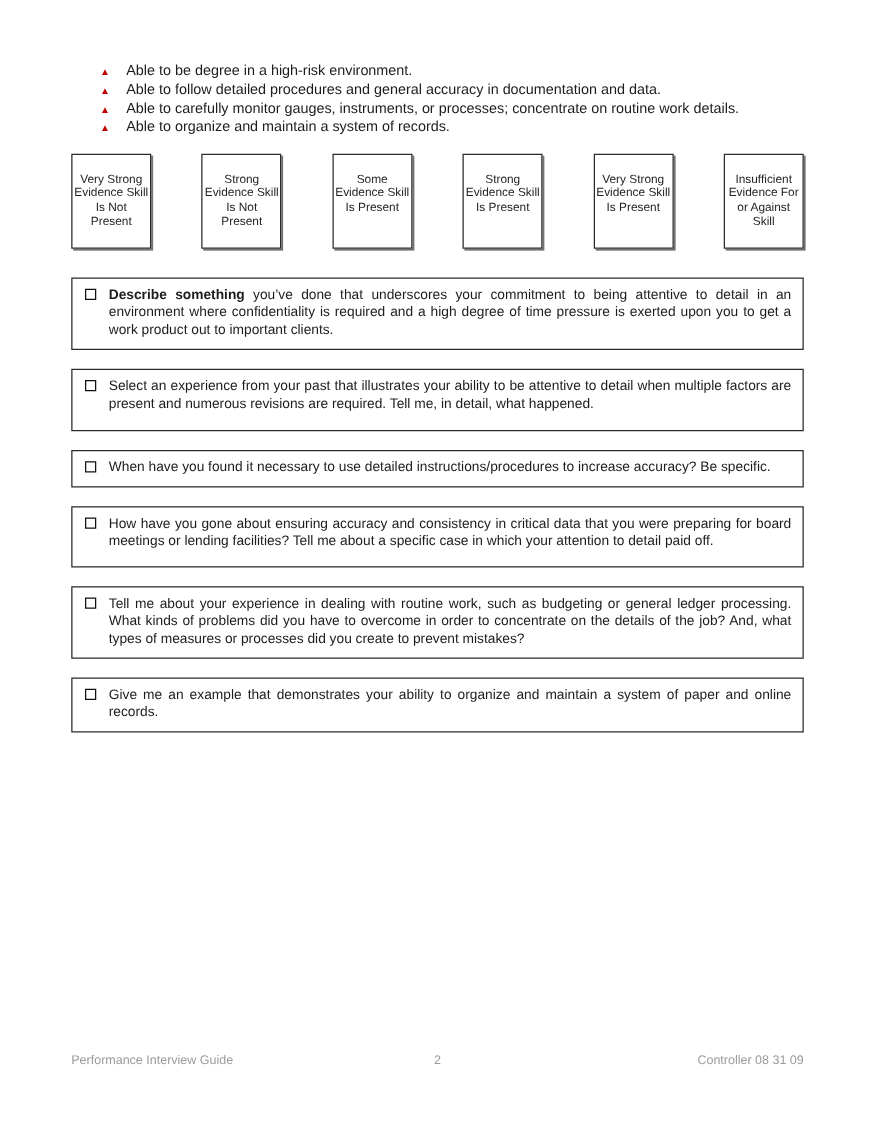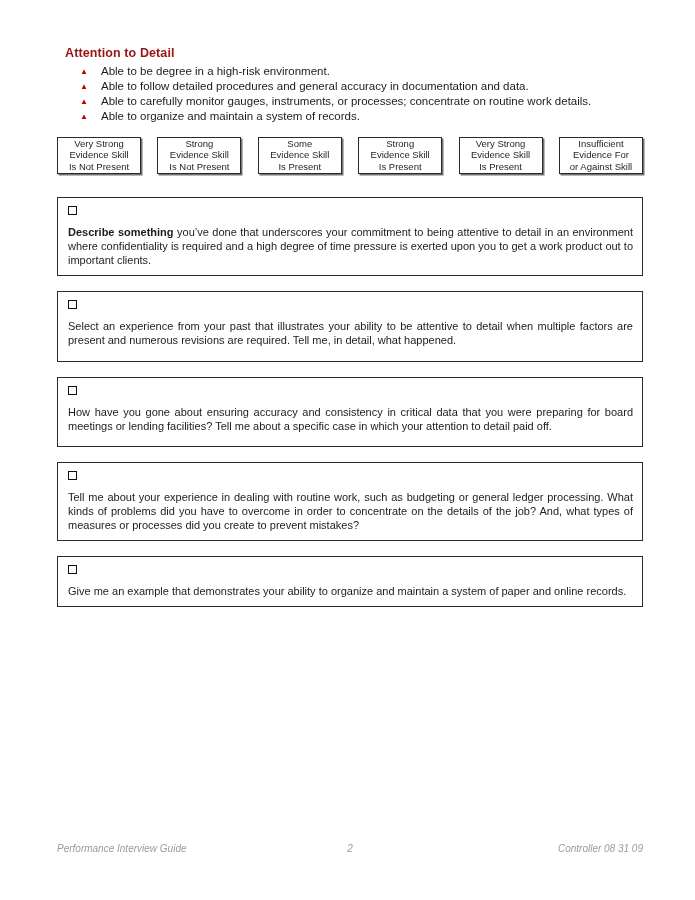--- a/index.html
+++ b/index.html
@@ -23,68 +23,67 @@
   .bullets { margin:4px 0 0 23px; list-style:none; }
   .bullet-row { display:flex; align-items:flex-start; font-size:11.5px; line-height:14.5px; }
   .tri {
     flex:none; width:21px; padding-top:1px;
     color:var(--bullet-red,#c00000); font-size:8px; line-height:14px;
   }
   .bullet-text { max-width:500px; }
 
   .ratings { margin-top:13px; display:flex; justify-content:space-between; }
   .rating-box {
-    width:84px; min-height:37px;
+    width:64px; min-height:37px;
     border:1px solid var(--border,#2a2a2a);
     box-shadow:1.5px 1.5px 0 rgba(40,40,40,0.65);
     background:#fff;
     text-align:center;
     font-size:9.5px; line-height:11.4px;
-    padding:0 1px;
+    padding:14px 1px;
     color:#1f1f1f;
   }
 
   .questions { margin-top:23px; }
   .qbox {
     border:1.5px solid var(--border,#2a2a2a);
     background:#fff;
     padding:6px 9px 8px 10px;
     margin-bottom:15px;
-    display:flex; align-items:flex-start; gap:10px;flex-direction:column;
+    display:flex; align-items:flex-start; gap:10px;
   }
   .qbox.pad-sm { padding-bottom:14px; }
   .qbox.pad-lg { padding-bottom:13px; }
   .checkbox {
     flex:none; width:9px; height:9px; margin-top:2px;
     border:1.5px solid #101010; background:#fff;
   }
   .qtext {
     flex:1 1 auto;
     font-size:11px; line-height:14px;
     text-align:justify;
     color:var(--text,#1c1c1c);
   }
   .qlead { font-weight:bold; }
 
   .footer {
     position:absolute; left:57px; right:52px; top:843px;
     display:flex; align-items:flex-end;
-    font-size:10px; font-style:italic;
+    font-size:10px; 
     color:var(--muted,#9b9b9b);
   }
   .footer > div { flex:1 1 0; }
   .footer .f-center { text-align:center; }
   .footer .f-right { text-align:right; }
 </style>
 </head>
 <body>
 
 <div class="doc">
 
-  <div class="heading">Attention to Detail</div>
 
   <ul class="bullets">
     <li class="bullet-row">
       <span class="tri">▲</span>
       <span class="bullet-text">Able to be degree in a high-risk environment.</span>
     </li>
     <li class="bullet-row">
       <span class="tri">▲</span>
       <span class="bullet-text">Able to follow detailed procedures and general accuracy in documentation and data.</span>
     </li>
@@ -133,20 +132,24 @@
 
   <div class="questions">
     <div class="qbox">
       <span class="checkbox"></span>
       <span class="qtext"><span class="qlead">Describe something</span><span> you’ve done that underscores your commitment to being attentive to detail in an environment where confidentiality is required and a high degree of time pressure is exerted upon you to get a work product out to important clients.</span></span>
     </div>
     <div class="qbox pad-sm">
       <span class="checkbox"></span>
       <span class="qtext"><span class="qlead"></span><span>Select an experience from your past that illustrates your ability to be attentive to detail when multiple factors are present and numerous revisions are required. Tell me, in detail, what happened.</span></span>
     </div>
+    <div class="qbox">
+      <span class="checkbox"></span>
+      <span class="qtext"><span class="qlead"></span><span>When have you found it necessary to use detailed instructions/procedures to increase accuracy? Be specific.</span></span>
+    </div>
     <div class="qbox pad-lg">
       <span class="checkbox"></span>
       <span class="qtext"><span class="qlead"></span><span>How have you gone about ensuring accuracy and consistency in critical data that you were preparing for board meetings or lending facilities? Tell me about a specific case in which your attention to detail paid off.</span></span>
     </div>
     <div class="qbox">
       <span class="checkbox"></span>
       <span class="qtext"><span class="qlead"></span><span>Tell me about your experience in dealing with routine work, such as budgeting or general ledger processing. What kinds of problems did you have to overcome in order to concentrate on the details of the job? And, what types of measures or processes did you create to prevent mistakes?</span></span>
     </div>
     <div class="qbox">
       <span class="checkbox"></span>

